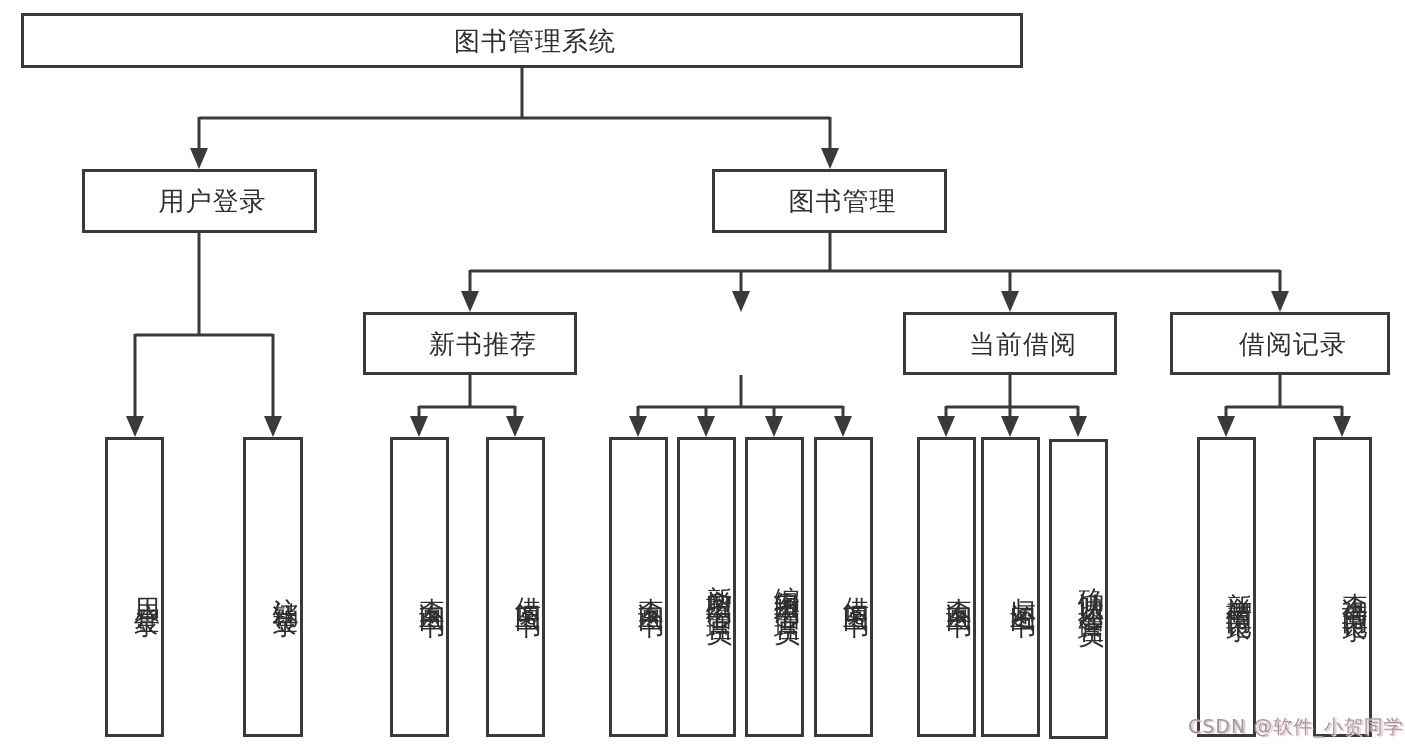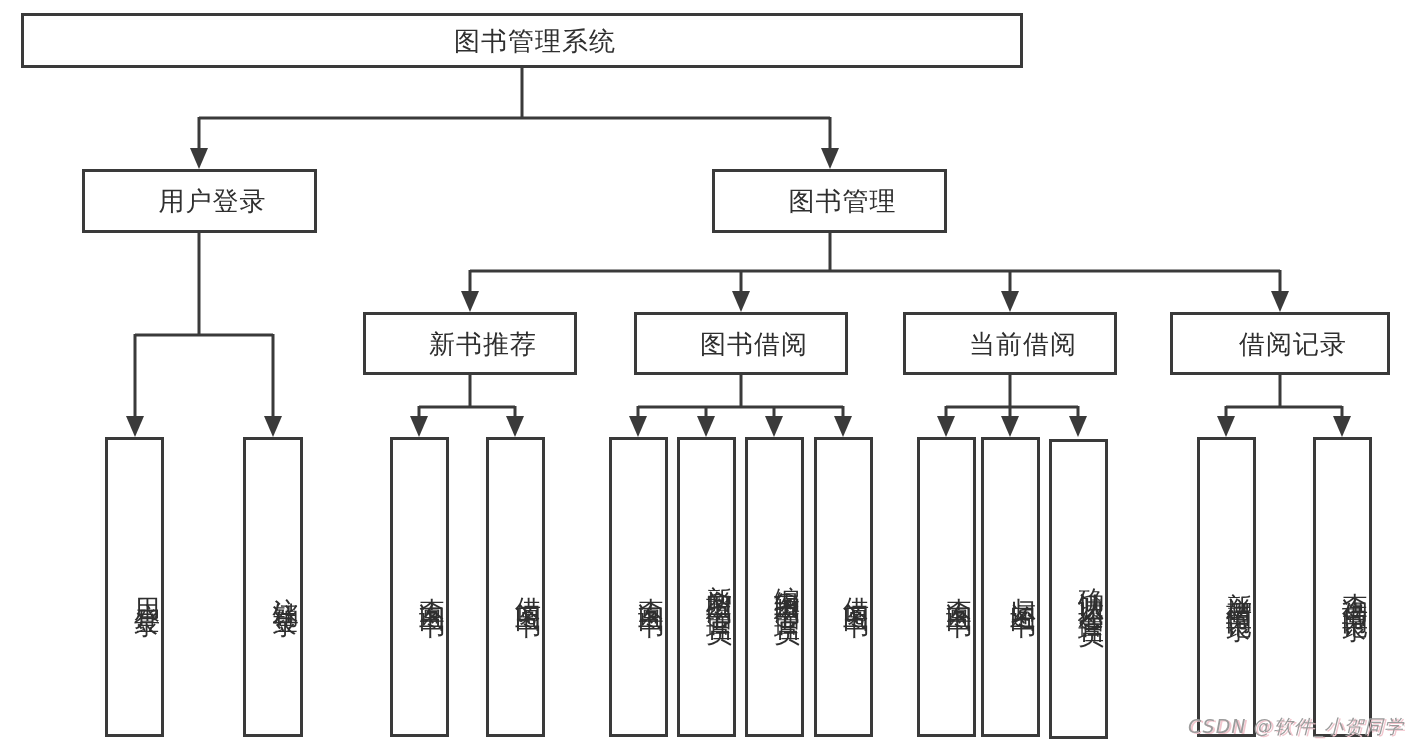--- a/index.html
+++ b/index.html
@@ -16,21 +16,20 @@
   .lbl{
     color:#2f2f2f;font-size:26px;letter-spacing:1px;line-height:1;white-space:nowrap;
   }
   .v .lbl{
     writing-mode:vertical-rl;text-orientation:mixed;letter-spacing:5px;white-space:normal;
   }
   .watermark{
     position:absolute;left:1188px;top:714px;z-index:3;
     font-size:19px;color:#9c9c9c;letter-spacing:1px;white-space:nowrap;
     text-shadow:2px 1px 0 #f2c6ce;
-    font-style:italic;
   }
 </style>
 </head>
 <body>
 
 <div id="canvas">
 
   <svg id="connectors" width="1405" height="747" viewBox="0 0 1405 747">
     <g stroke="#3a3a3a" stroke-width="3" fill="none">
       <path d="
@@ -71,23 +70,20 @@
 
   <div class="box h" style="left:82px;top:169px;width:235px;height:64px">
     <span class="lbl">用户登录</span>
   </div>
   <div class="box h" style="left:363px;top:312px;width:214px;height:63px">
     <span class="lbl">新书推荐</span>
   </div>
 
   <div class="box h" style="left:712px;top:169px;width:235px;height:64px">
     <span class="lbl">图书管理</span>
-  </div>
-  <div class="box h" style="left:634px;top:312px;width:214px;height:63px">
-    <span class="lbl">图书借阅</span>
   </div>
   <div class="box h" style="left:903px;top:312px;width:214px;height:63px">
     <span class="lbl">当前借阅</span>
   </div>
   <div class="box h" style="left:1170px;top:312px;width:220px;height:63px">
     <span class="lbl">借阅记录</span>
   </div>
 
   <div class="box v" style="left:105px;top:437px;width:59px;height:300px">
     <span class="lbl">用户登录</span>

